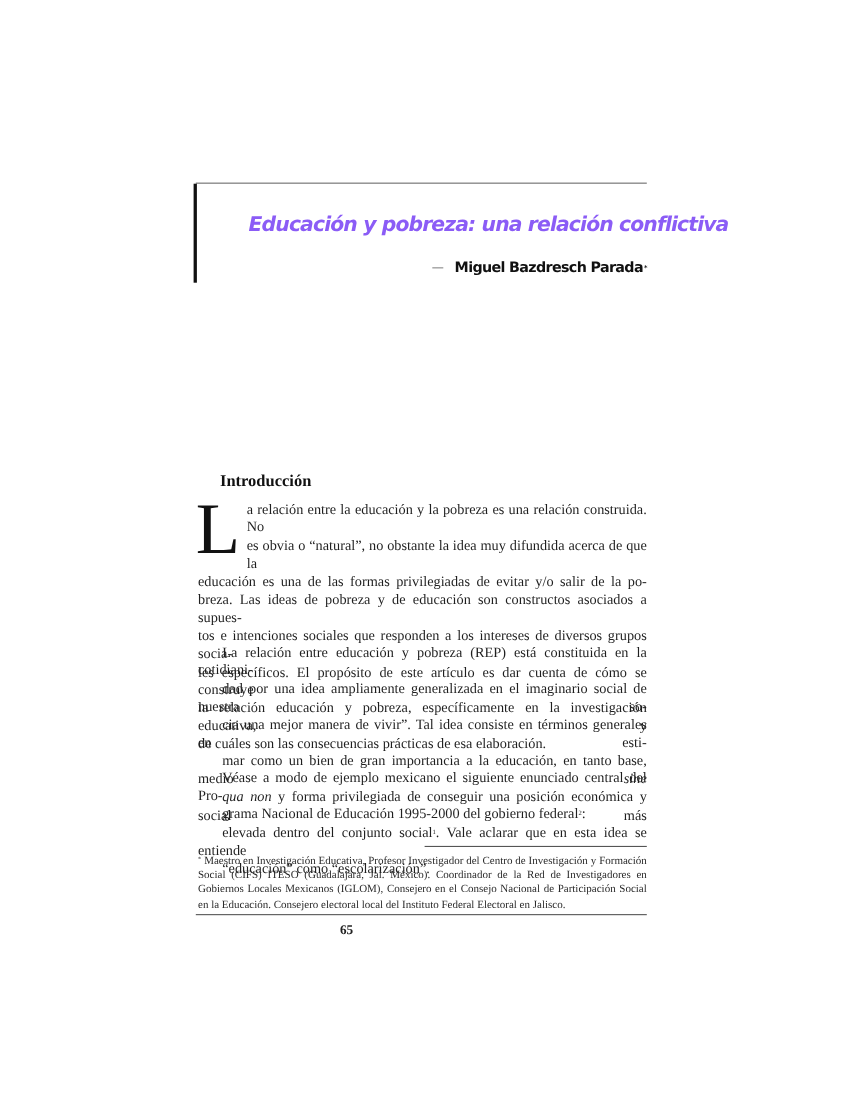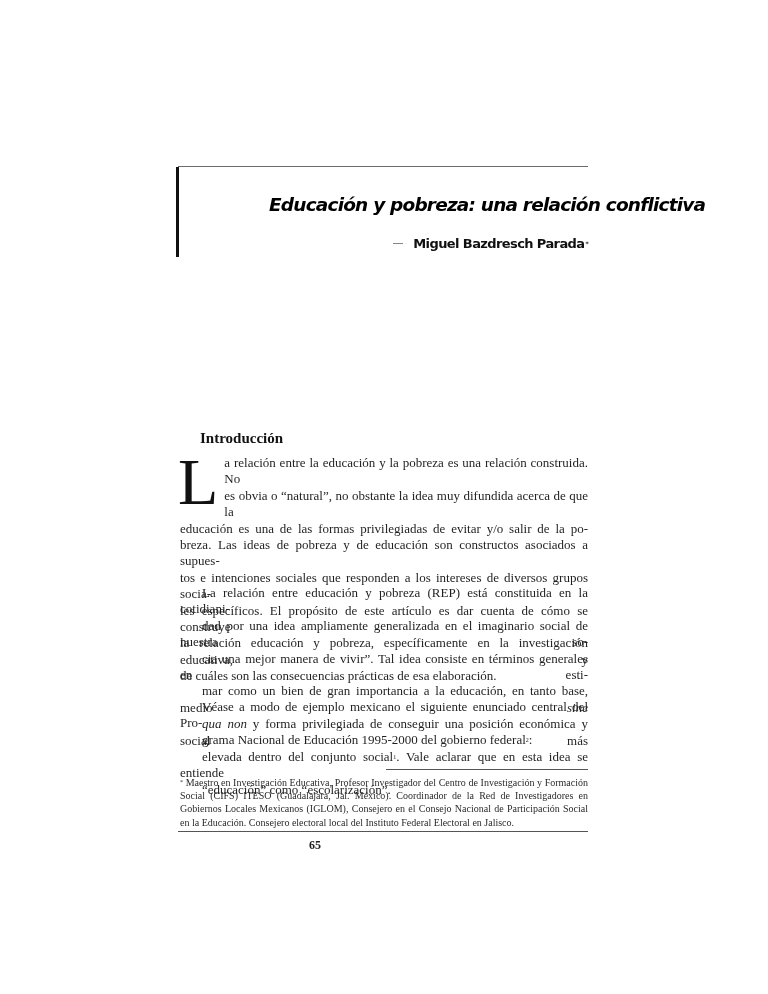--- a/index.html
+++ b/index.html
@@ -4,21 +4,21 @@
   <style>
     html, body { margin: 0; padding: 0; background: #ffffff; }
     body { width: 768px; height: 994px; position: relative; overflow: hidden; color: #1a1a1a; }
     .page { position: absolute; left: 0; top: 0; width: 768px; height: 994px; }
 
     .top-rule { position: absolute; left: 178px; top: 166px; width: 410px; height: 1px; background: #6b6b6b; }
     .left-bar { position: absolute; left: 176px; top: 167px; width: 3px; height: 90px; background: #111; }
 
     .title { position: absolute; left: 226px; top: 194px; width: 364px; text-align: right;
       font-family: "DejaVu Sans", sans-serif; font-style: italic; font-weight: bold; font-size: 18.5px;
-      letter-spacing: -0.8px; color: #000000; white-space: nowrap; margin-left: 43px; }
+      letter-spacing: -0.8px; color: #8b5cf6; white-space: nowrap; }
 
     .byline { position: absolute; right: 180px; top: 236px; font-family: "DejaVu Sans", sans-serif;
       font-weight: bold; font-size: 13px; letter-spacing: -0.6px; color: #111; white-space: nowrap;
       display: flex; align-items: center; justify-content: center; }
     .dash { display: inline-block; width: 10px; height: 1px; background: #888; margin-right: 10px; }
     .byline sup { font-size: 6px; vertical-align: top; margin-left: 1px; }
 
     .section-heading { position: absolute; left: 180px; top: 430px; font-family: "Liberation Serif", serif;
       font-weight: bold; font-size: 15px; color: #111; margin-left: 20px; }
 

